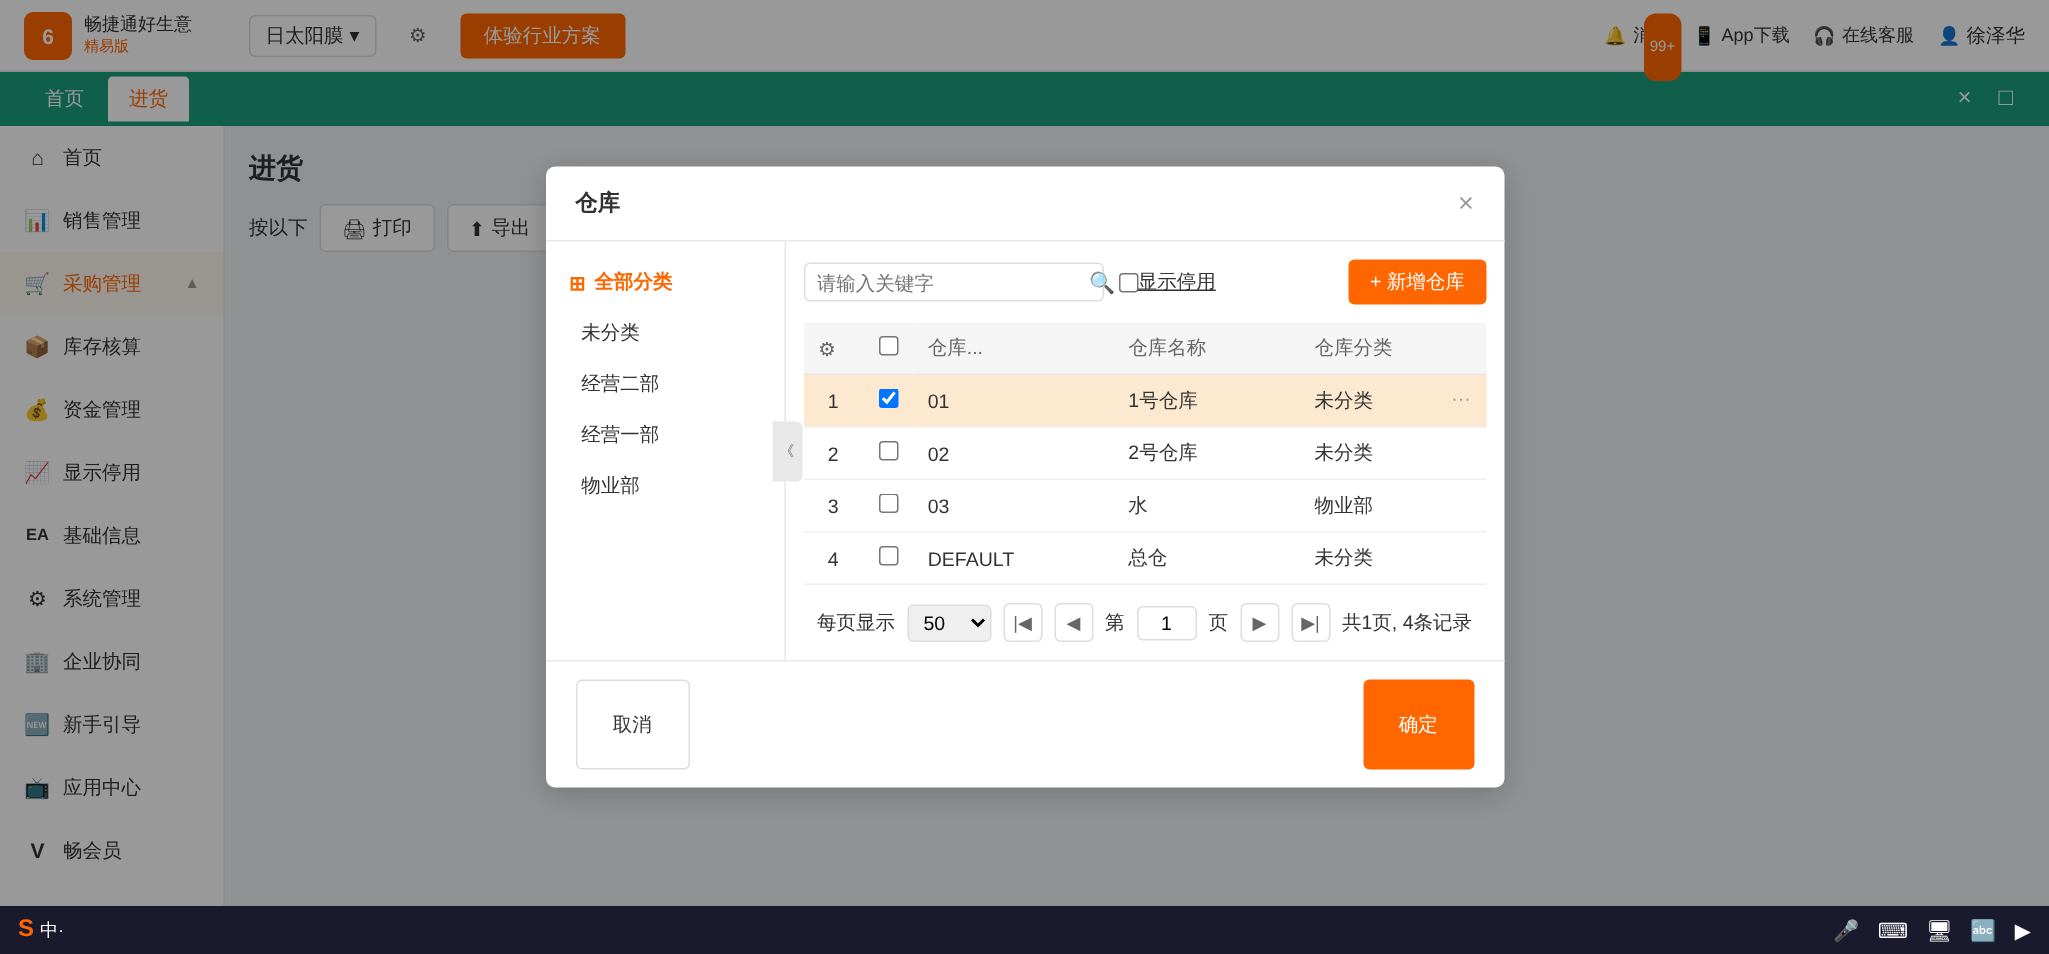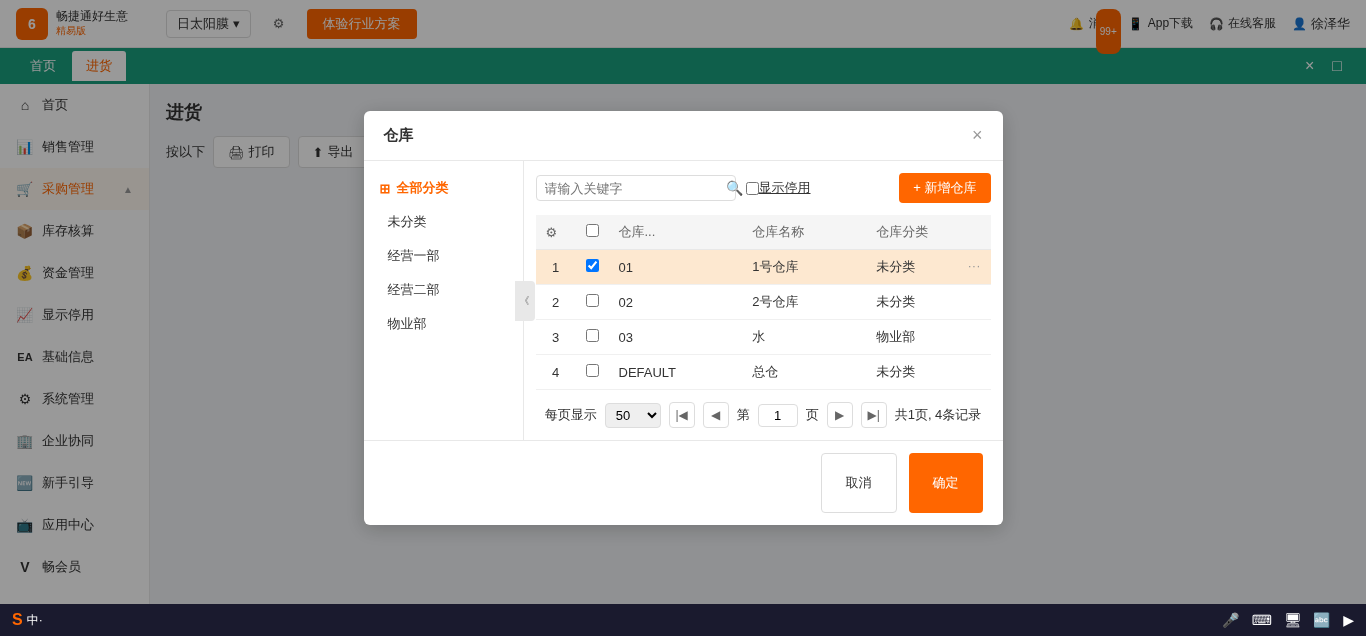--- a/index.html
+++ b/index.html
@@ -300,21 +300,21 @@
     .page-input {
       width: 40px;
       border: 1px solid #ddd;
       border-radius: 4px;
       padding: 3px 6px;
       text-align: center;
       font-size: 13px;
     }
     .modal-footer {
       display: flex;
-      justify-content: flex-end;
+      justify-content: space-between;
       gap: 12px;
       padding: 12px 20px;
       border-top: 1px solid #e8e8e8;
     }
     .cancel-btn {
       padding: 7px 24px;
       border: 1px solid #ddd;
       background: #fff;
       border-radius: 4px;
       cursor: pointer;
@@ -503,22 +503,22 @@
     </div>
 
     <div class="modal-body">
 
       <div class="category-panel">
         <div class="category-header">
           <span>⊞</span>
           <span>全部分类</span>
         </div>
         <div class="category-item">未分类</div>
+        <div class="category-item">经营二部</div>
         <div class="category-item">经营一部</div>
-        <div class="category-item">经营二部</div>
         <div class="category-item">物业部</div>
         <div class="collapse-btn">《</div>
       </div>
 
       <div class="table-panel">
 
         <div class="table-toolbar">
           <div class="search-box">
             <input class="search-input" type="text" placeholder="请输入关键字" style="">
             <span class="search-icon">🔍</span>

